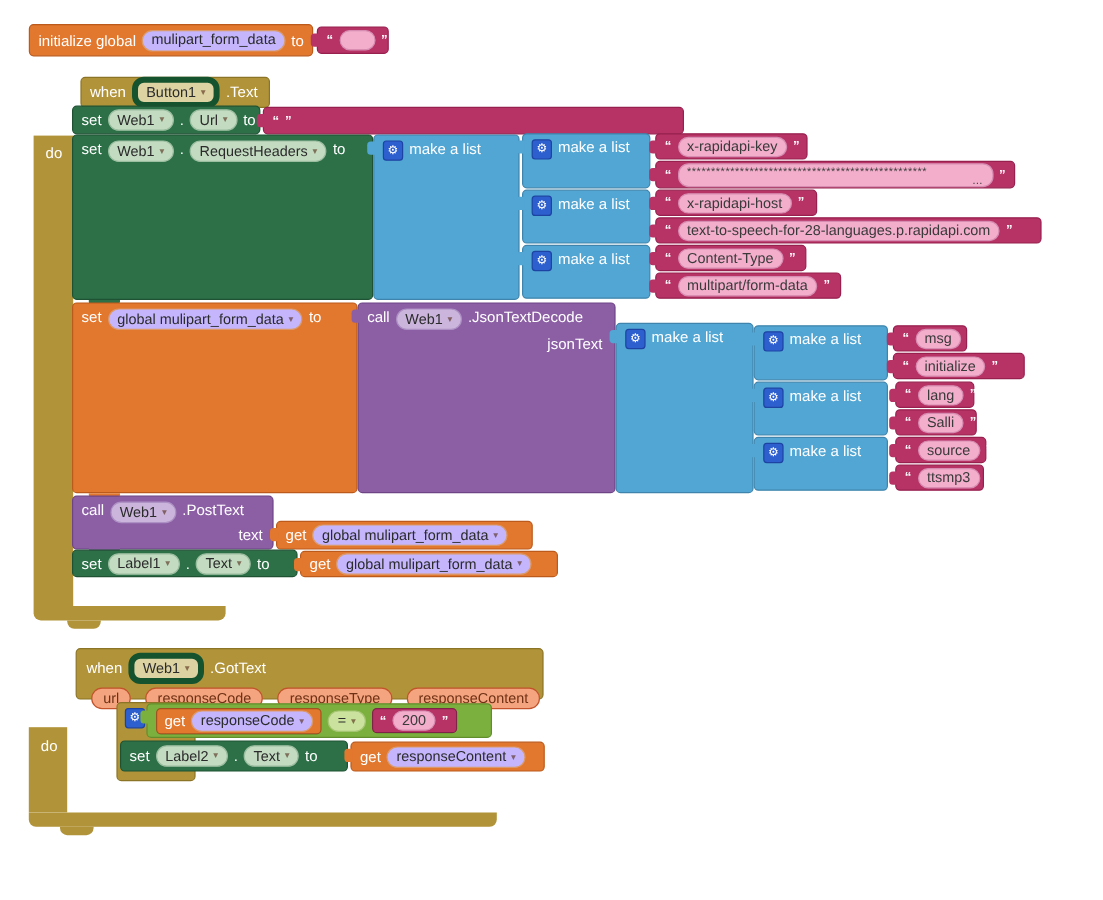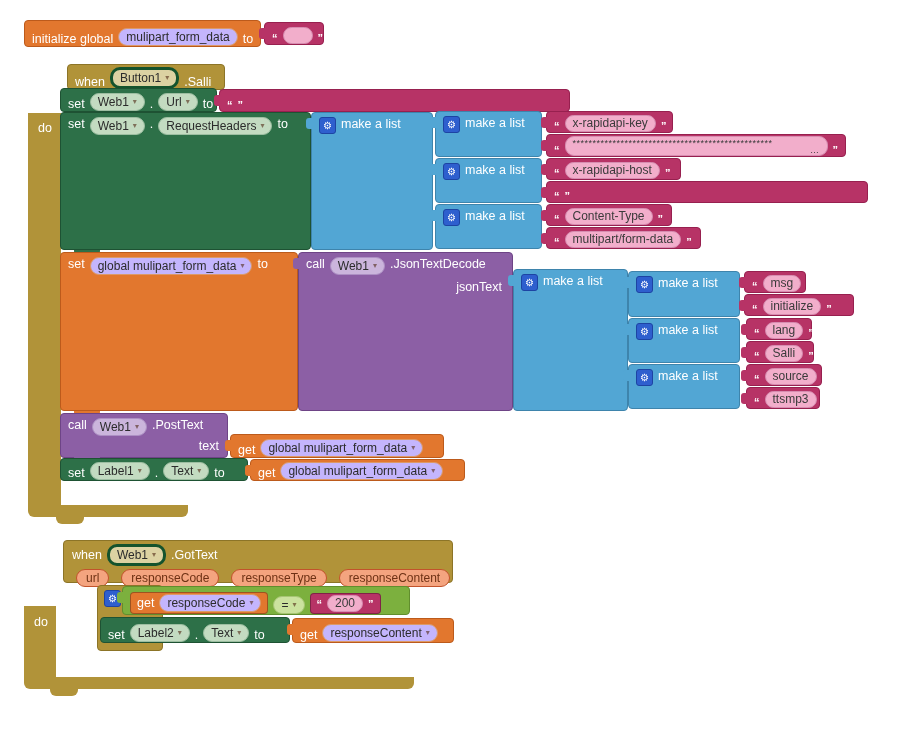--- a/index.html
+++ b/index.html
@@ -1,33 +1,33 @@
 <!DOCTYPE html>
 <html><head>
 <meta charset="utf-8">
 <style>
   html,body{margin:0;padding:0;}
   body{width:919px;height:750px;position:relative;background:#ffffff;
        font-family:"Liberation Sans",sans-serif;overflow:hidden;}
-  .blk{position:absolute;box-sizing:border-box;display:flex;align-items:flex-end;gap:5px;
+  .blk{position:absolute;box-sizing:border-box;display:flex;align-items:center;gap:5px;
        padding:0 7px;border:1px solid rgba(0,0,0,.3);border-radius:4px;color:#fff;
        font-size:12.5px;font-weight:500;white-space:nowrap;}
   .top{align-items:flex-start;padding-top:4px;}
   .fill{position:absolute;box-sizing:border-box;margin-top:24px;}
   .gold{background:#B19339;border-color:#8C7427;margin-left:39px;}
   .goldfill{background:#B19339;}
   .green{background:#2D7048;border-color:#1E5233;}
   .orange{background:#E2772E;border-color:#BC5A1B;}
   .purple{background:#8C5FA5;border-color:#6E4486;}
   .blue{background:#52A6D4;border-color:#3E84AC;}
   .magenta{background:#B73366;border-color:#97204F;}
   .lgreen{background:#7CB03E;border-color:#618E2D;}
   .pill{border-radius:10px;padding:1.5px 7px;color:#2b2b2b;font-size:12px;font-weight:400;
         display:inline-flex;align-items:center;gap:4px;white-space:nowrap;line-height:13px;}
-  .p-gold{background:#DCD2A2;border:3px solid #14532d;}
+  .p-gold{background:#DCD2A2;border:5px solid #14532d;}
   .p-green{background:#C3DBC1;border:1px solid #9CBEA1;}
   .p-orange{background:#c4b5fd;border:1px solid #DB9A69;}
   .p-purple{background:#CBB5DC;border:1px solid #AD90C4;}
   .p-lgreen{background:#CBE29E;border:1px solid #A6C573;}
   .dd{font-size:8px;color:rgba(80,40,20,.6);line-height:8px;}
   .tfield{background:#F2AECB;border:1px solid #D78DB1;border-radius:9px;padding:1px 7px;
           color:#3a3a3a;font-size:12px;font-weight:400;line-height:13px;white-space:nowrap;}
   .q{color:#fff;font-size:11px;font-weight:700;}
   .plug::before{content:"";position:absolute;left:-6px;top:5px;width:7px;height:11px;
                 border-radius:3px 0 0 3px;background:inherit;}
@@ -60,21 +60,21 @@
   <span class="tfield" style="min-width:14px;min-height:13px"></span>
   <span class="q">”</span>
 </div>
 
 <div class="blk gold" style="left:28px;top:64px;width:158px;height:26px">
   <span>when</span>
   <span class="pill p-gold">
     <span>Button1</span>
     <span class="dd">▾</span>
   </span>
-  <span>.Salli</span>
+  <span>.Text</span>
 </div>
 <div class="fill goldfill" style="left:28px;top:89px;width:33px;height:392px">
   <span class="argLabel" style="left:10px;top:8px">do</span>
 </div>
 <div class="fill goldfill rb" style="left:28px;top:481px;width:160px;height:12px"></div>
 <div class="fill goldfill rb" style="left:56px;top:493px;width:28px;height:7px"></div>
 
 <div class="blk green" style="left:60px;top:88px;width:157px;height:24px">
   <span>set</span>
   <span class="pill p-green">
@@ -133,20 +133,21 @@
   <span class="gear">⚙</span>
   <span>make a list</span>
 </div>
 <div class="blk magenta plug" style="left:546px;top:158px;width:135px;height:22px">
   <span class="q">“</span>
   <span class="tfield">x-rapidapi-host</span>
   <span class="q">”</span>
 </div>
 <div class="blk magenta plug" style="left:546px;top:181px;width:322px;height:22px">
   <span class="q">“</span>
+  <span class="tfield">text-to-speech-for-28-languages.p.rapidapi.com</span>
   <span class="q">”</span>
 </div>
 
 <div class="blk blue top plug" style="left:435px;top:204px;width:107px;height:45px">
   <span class="gear">⚙</span>
   <span>make a list</span>
 </div>
 <div class="blk magenta plug" style="left:546px;top:204px;width:126px;height:22px">
   <span class="q">“</span>
   <span class="tfield">Content-Type</span>

